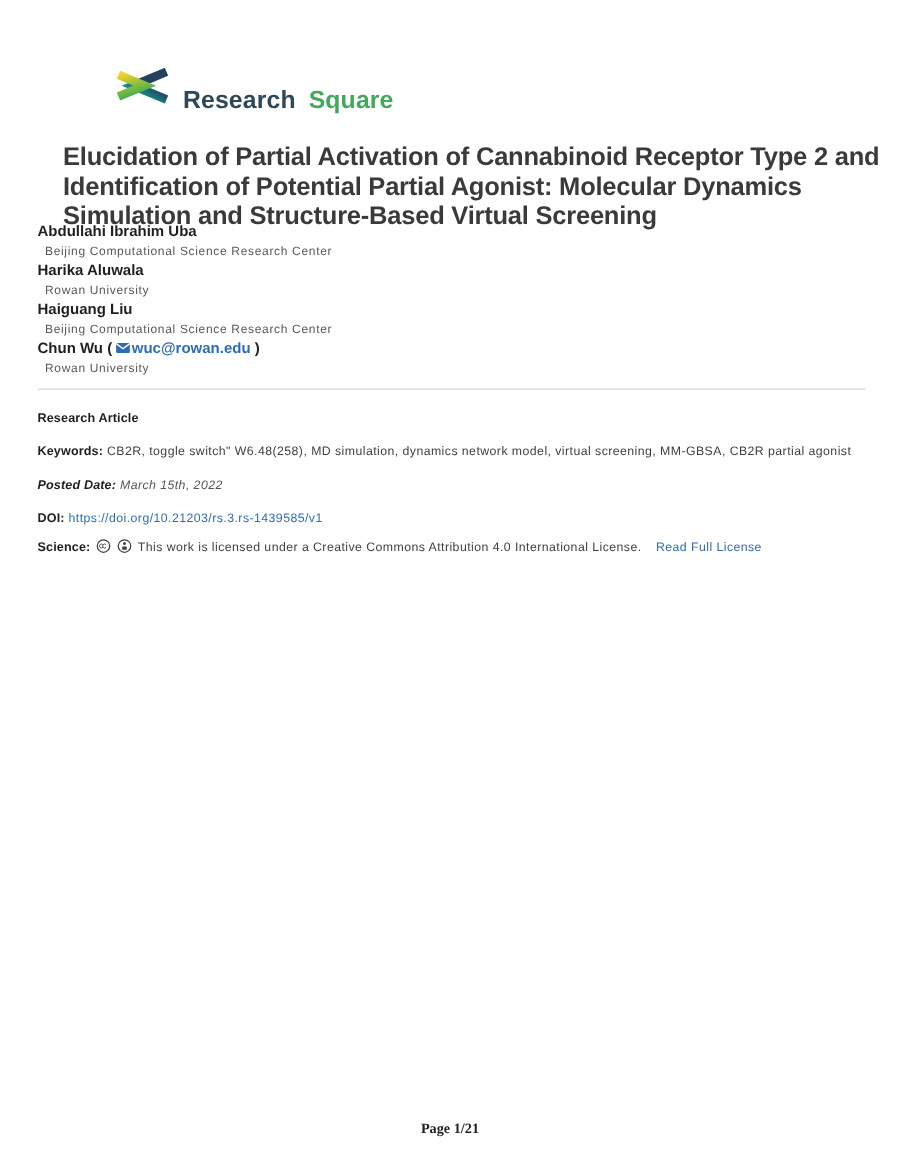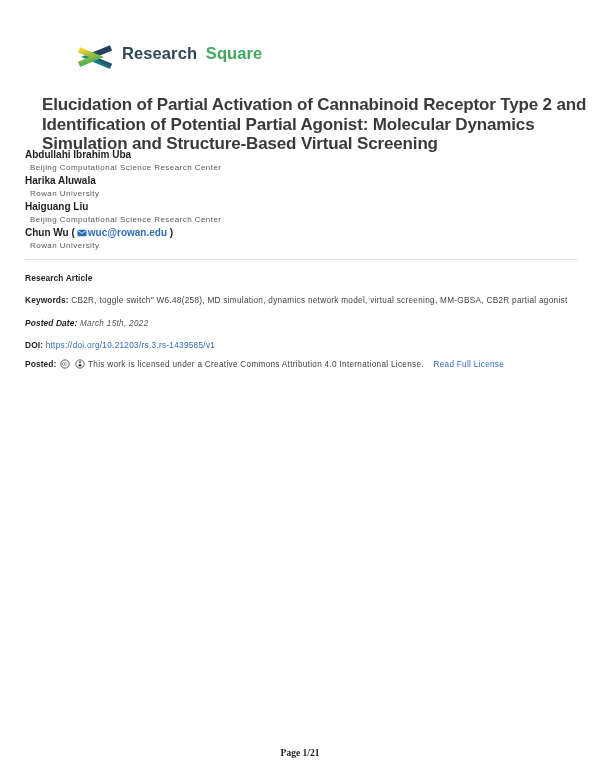--- a/index.html
+++ b/index.html
@@ -1,21 +1,21 @@
 <!DOCTYPE html>
 <html><head>
 <meta charset="utf-8">
 <style>
   html,body{margin:0;padding:0;background:#ffffff;}
   .page{
     position:relative;width:600px;height:776px;background:#ffffff;overflow:hidden;
     font-family:"Liberation Sans",sans-serif;color:#333;
   }
   
-  .logo{position:absolute;left:76px;top:44px;display:flex;align-items:flex-start;}
+  .logo{position:absolute;left:76px;top:44px;display:flex;align-items:flex-end;}
   .logo-icon{width:37px;height:33px;margin-right:9px;}
   .brand{font-size:16.5px;font-weight:700;letter-spacing:0.1px;white-space:nowrap;}
   .brand .primary{color:#2f4858;}
   .brand .secondary{color:#41a85c;margin-left:4px;font-weight:600;}
   .disclaimer{
     position:absolute;left:272px;top:41px;width:316px;
     color:#ea3b34;font-size:7.6px;line-height:10.6px;letter-spacing:0.2px;
   }
   
   .title{
@@ -113,21 +113,21 @@
     <b>Posted Date:</b>
     <span>March 15th, 2022</span>
   </div>
 
   <div class="meta row-doi">
     <b>DOI:</b>
     <a href="#">https://doi.org/10.21203/rs.3.rs-1439585/v1</a>
   </div>
 
   <div class="meta row-license">
-    <b>Posted:</b>
+    <b>Science:</b>
     <svg class="cc-icon" viewBox="0 0 12 12">
       <circle cx="6" cy="6" r="5" fill="none" stroke="#3f3f3f" stroke-width="1"></circle>
       <path d="M5.3 4.6 A2 2 0 1 0 5.3 7.4 M8.6 4.6 A2 2 0 1 0 8.6 7.4" fill="none" stroke="#3f3f3f" stroke-width="0.9" transform="scale(0.78) translate(1.7,1.7)"></path>
     </svg>
     <svg class="cc-icon" viewBox="0 0 12 12">
       <circle cx="6" cy="6" r="5" fill="none" stroke="#3f3f3f" stroke-width="1"></circle>
       <circle cx="6" cy="4" r="1.2" fill="#3f3f3f"></circle>
       <path d="M4.2 9 V6.6 Q6 5.6 7.8 6.6 V9" fill="#3f3f3f"></path>
     </svg>
     <span>This work is licensed under a Creative Commons Attribution 4.0 International License.</span>

